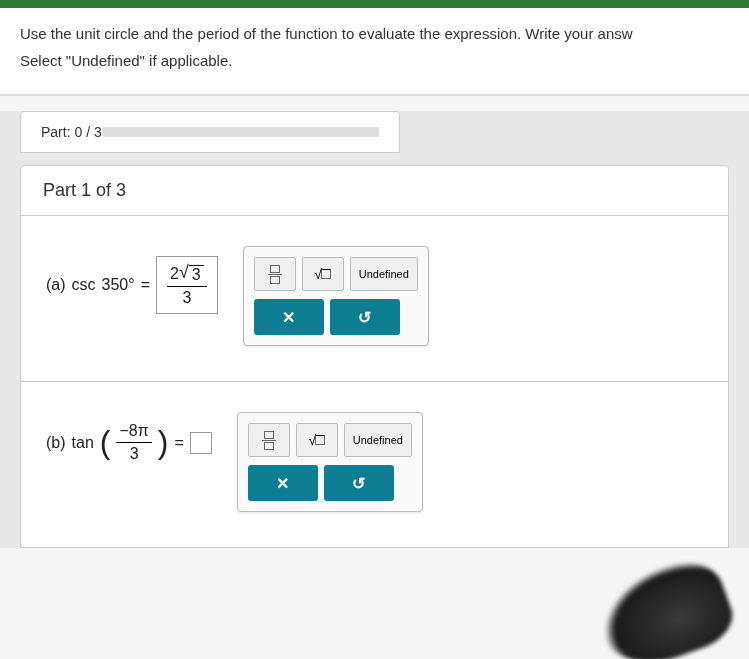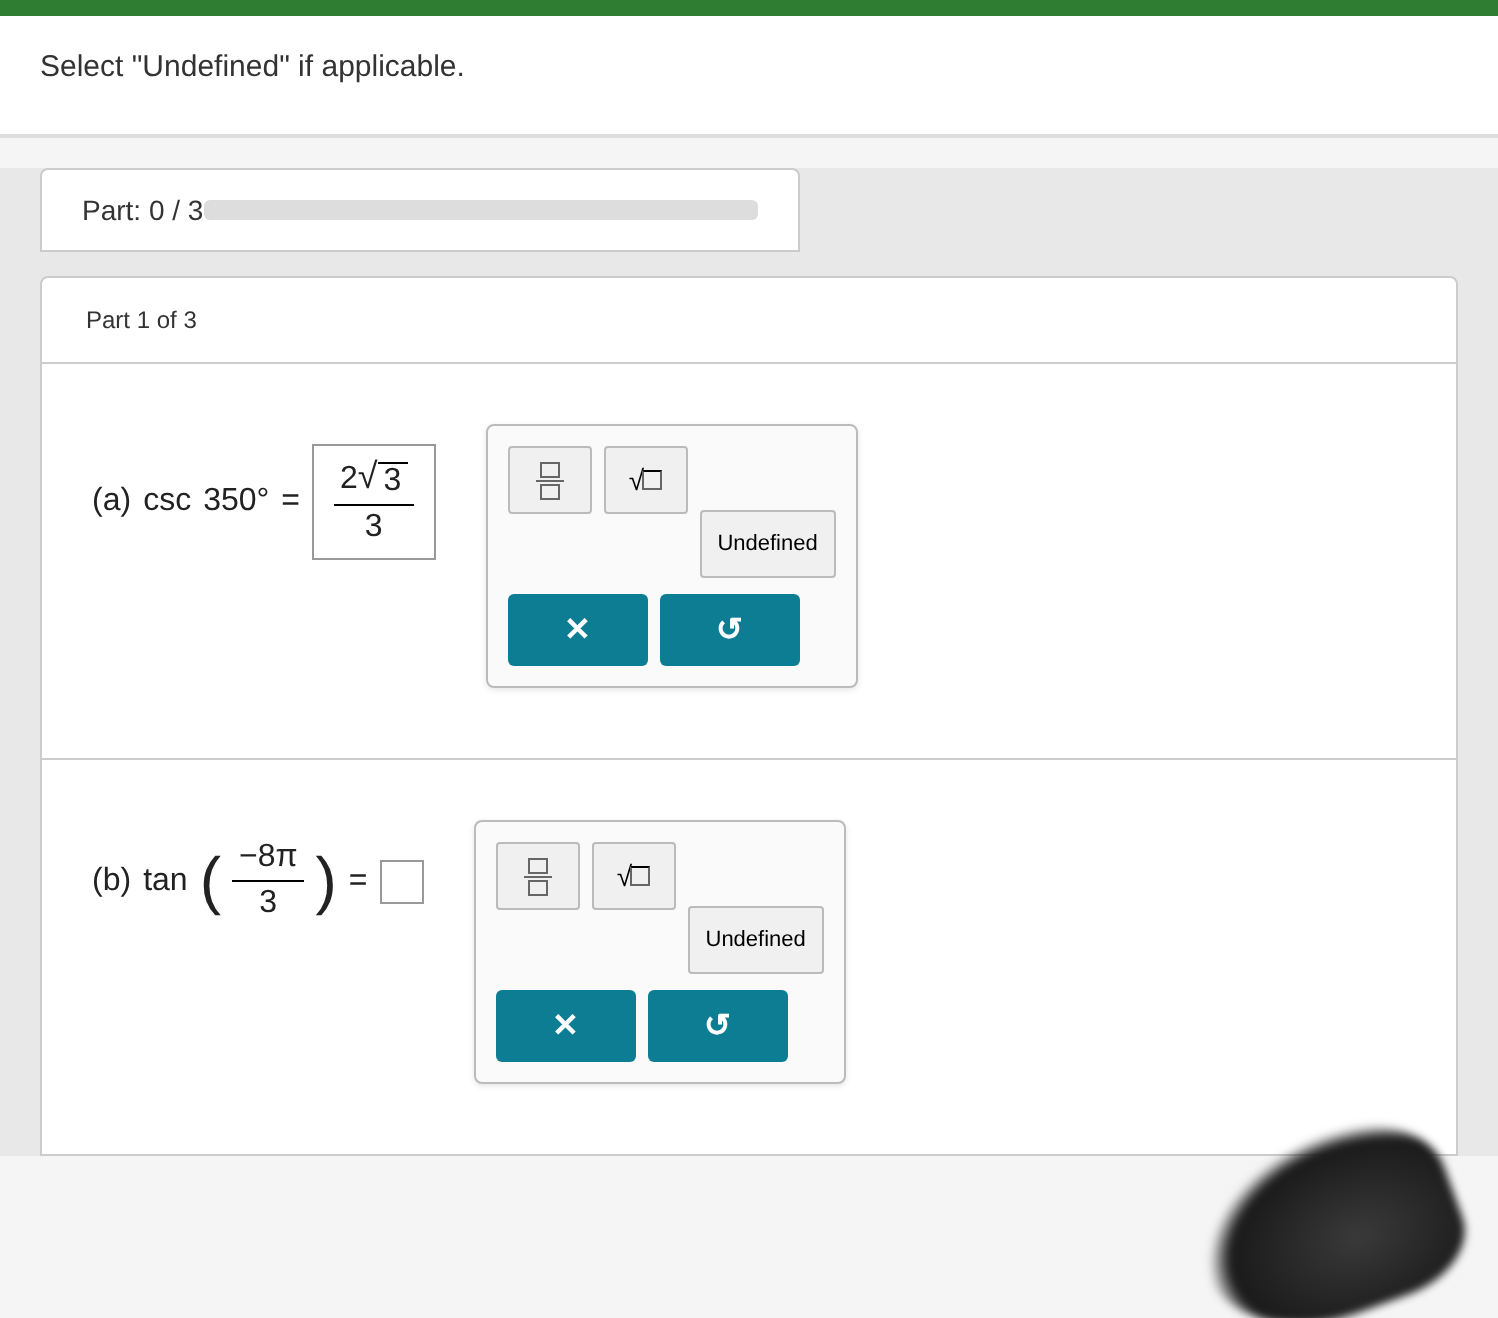--- a/index.html
+++ b/index.html
@@ -52,21 +52,21 @@
     .progress-fill {
       height: 100%;
       background: #1a6d9e;
     }
     .part-header {
       background: #fff;
       border: 1px solid #ccc;
       border-radius: 4px 4px 0 0;
       padding: 14px 22px;
       margin-top: 12px;
-      font-size: 12px;
+      font-size: 18px;
       color: #333;
     }
     .part-body {
       background: #fff;
       border: 1px solid #ccc;
       border-top: none;
       padding: 30px 25px 35px 25px;
       display: flex;
       align-items: flex-start;
       gap: 25px;
@@ -139,21 +139,20 @@
       display: flex;
       align-items: center;
       justify-content: center;
       font-size: 13px;
       cursor: pointer;
       border-radius: 2px;
     }
     .pal-btn.undef {
       font-size: 11px;
       padding: 0 8px;
-      margin-top: 32px;
     }
     .pal-frac {
       display: flex;
       flex-direction: column;
       align-items: center;
       font-size: 9px;
       line-height: 1;
     }
     .pal-frac .pb { width: 10px; height: 8px; border: 1px solid #666; margin: 1px 0; }
     .pal-frac .line { width: 14px; height: 1px; background: #666; }
@@ -185,20 +184,21 @@
       transform: rotate(-20deg);
       filter: blur(2px);
     }
   </style>
 </head>
 <body>
 
 <div class="top-bar"></div>
 
 <div class="instructions">
+  <div>Use the unit circle and the period of the function to evaluate the expression. Write your answ</div>
   <div>Select "Undefined" if applicable.</div>
 </div>
 
 <div class="container">
 
   <div class="part-progress">
     <span class="part-progress-label">Part: 0 / 3</span>
     <div class="progress-track">
       <div class="progress-fill" style="width:0%"></div>
     </div>

